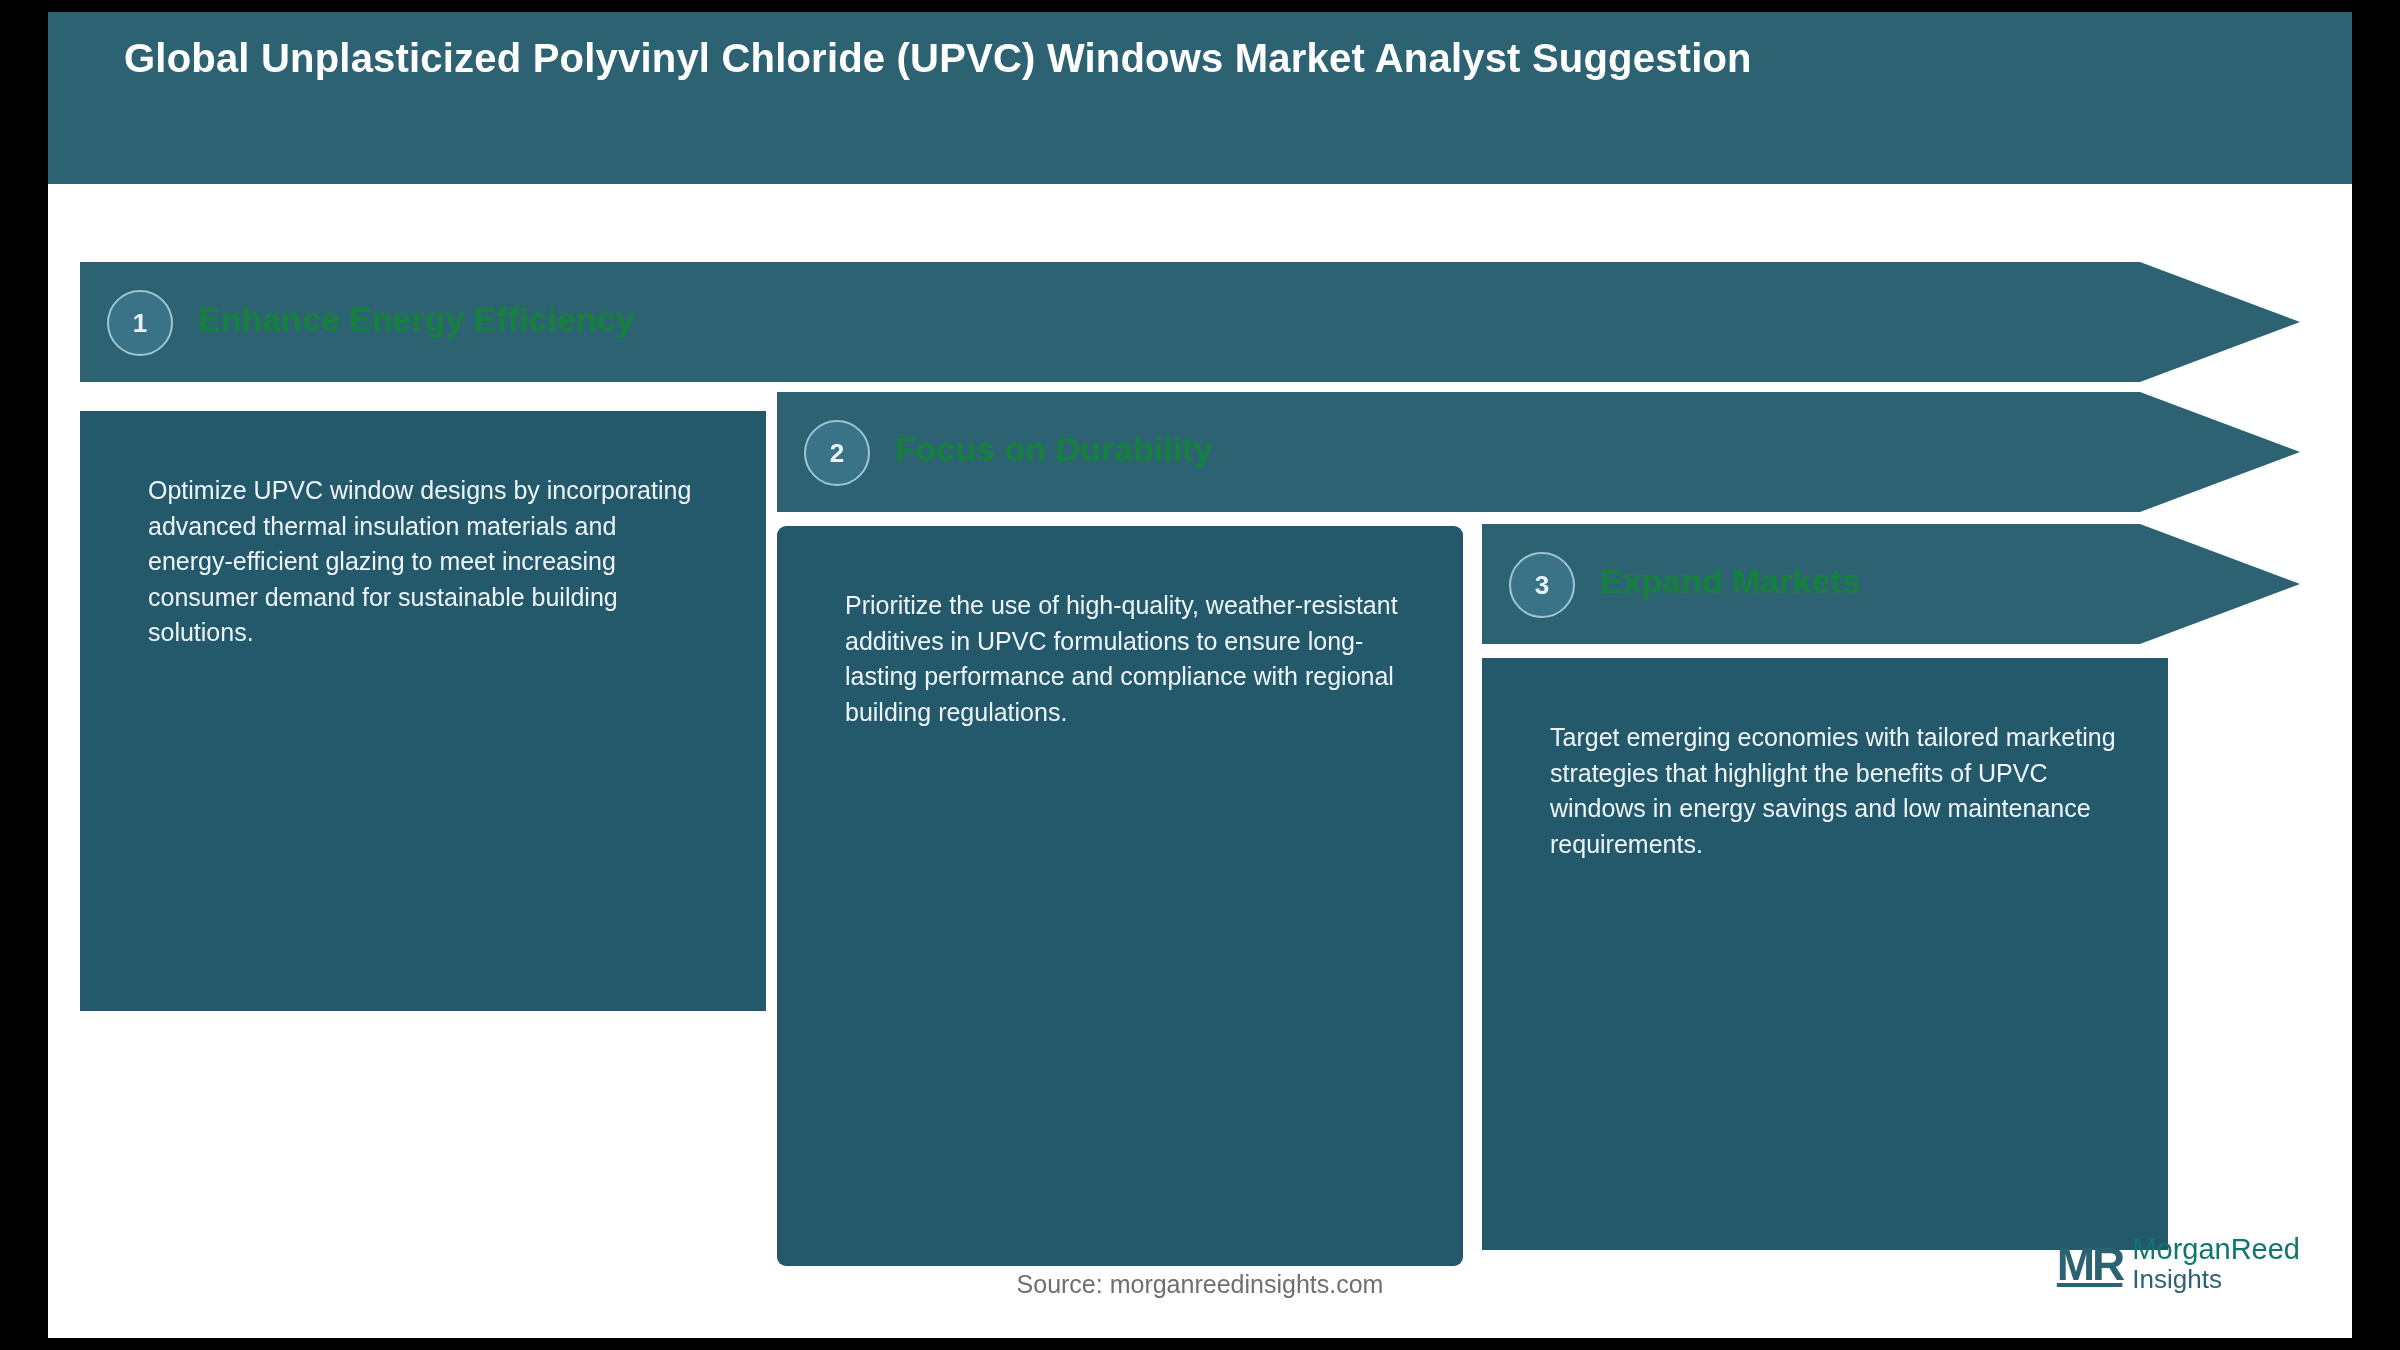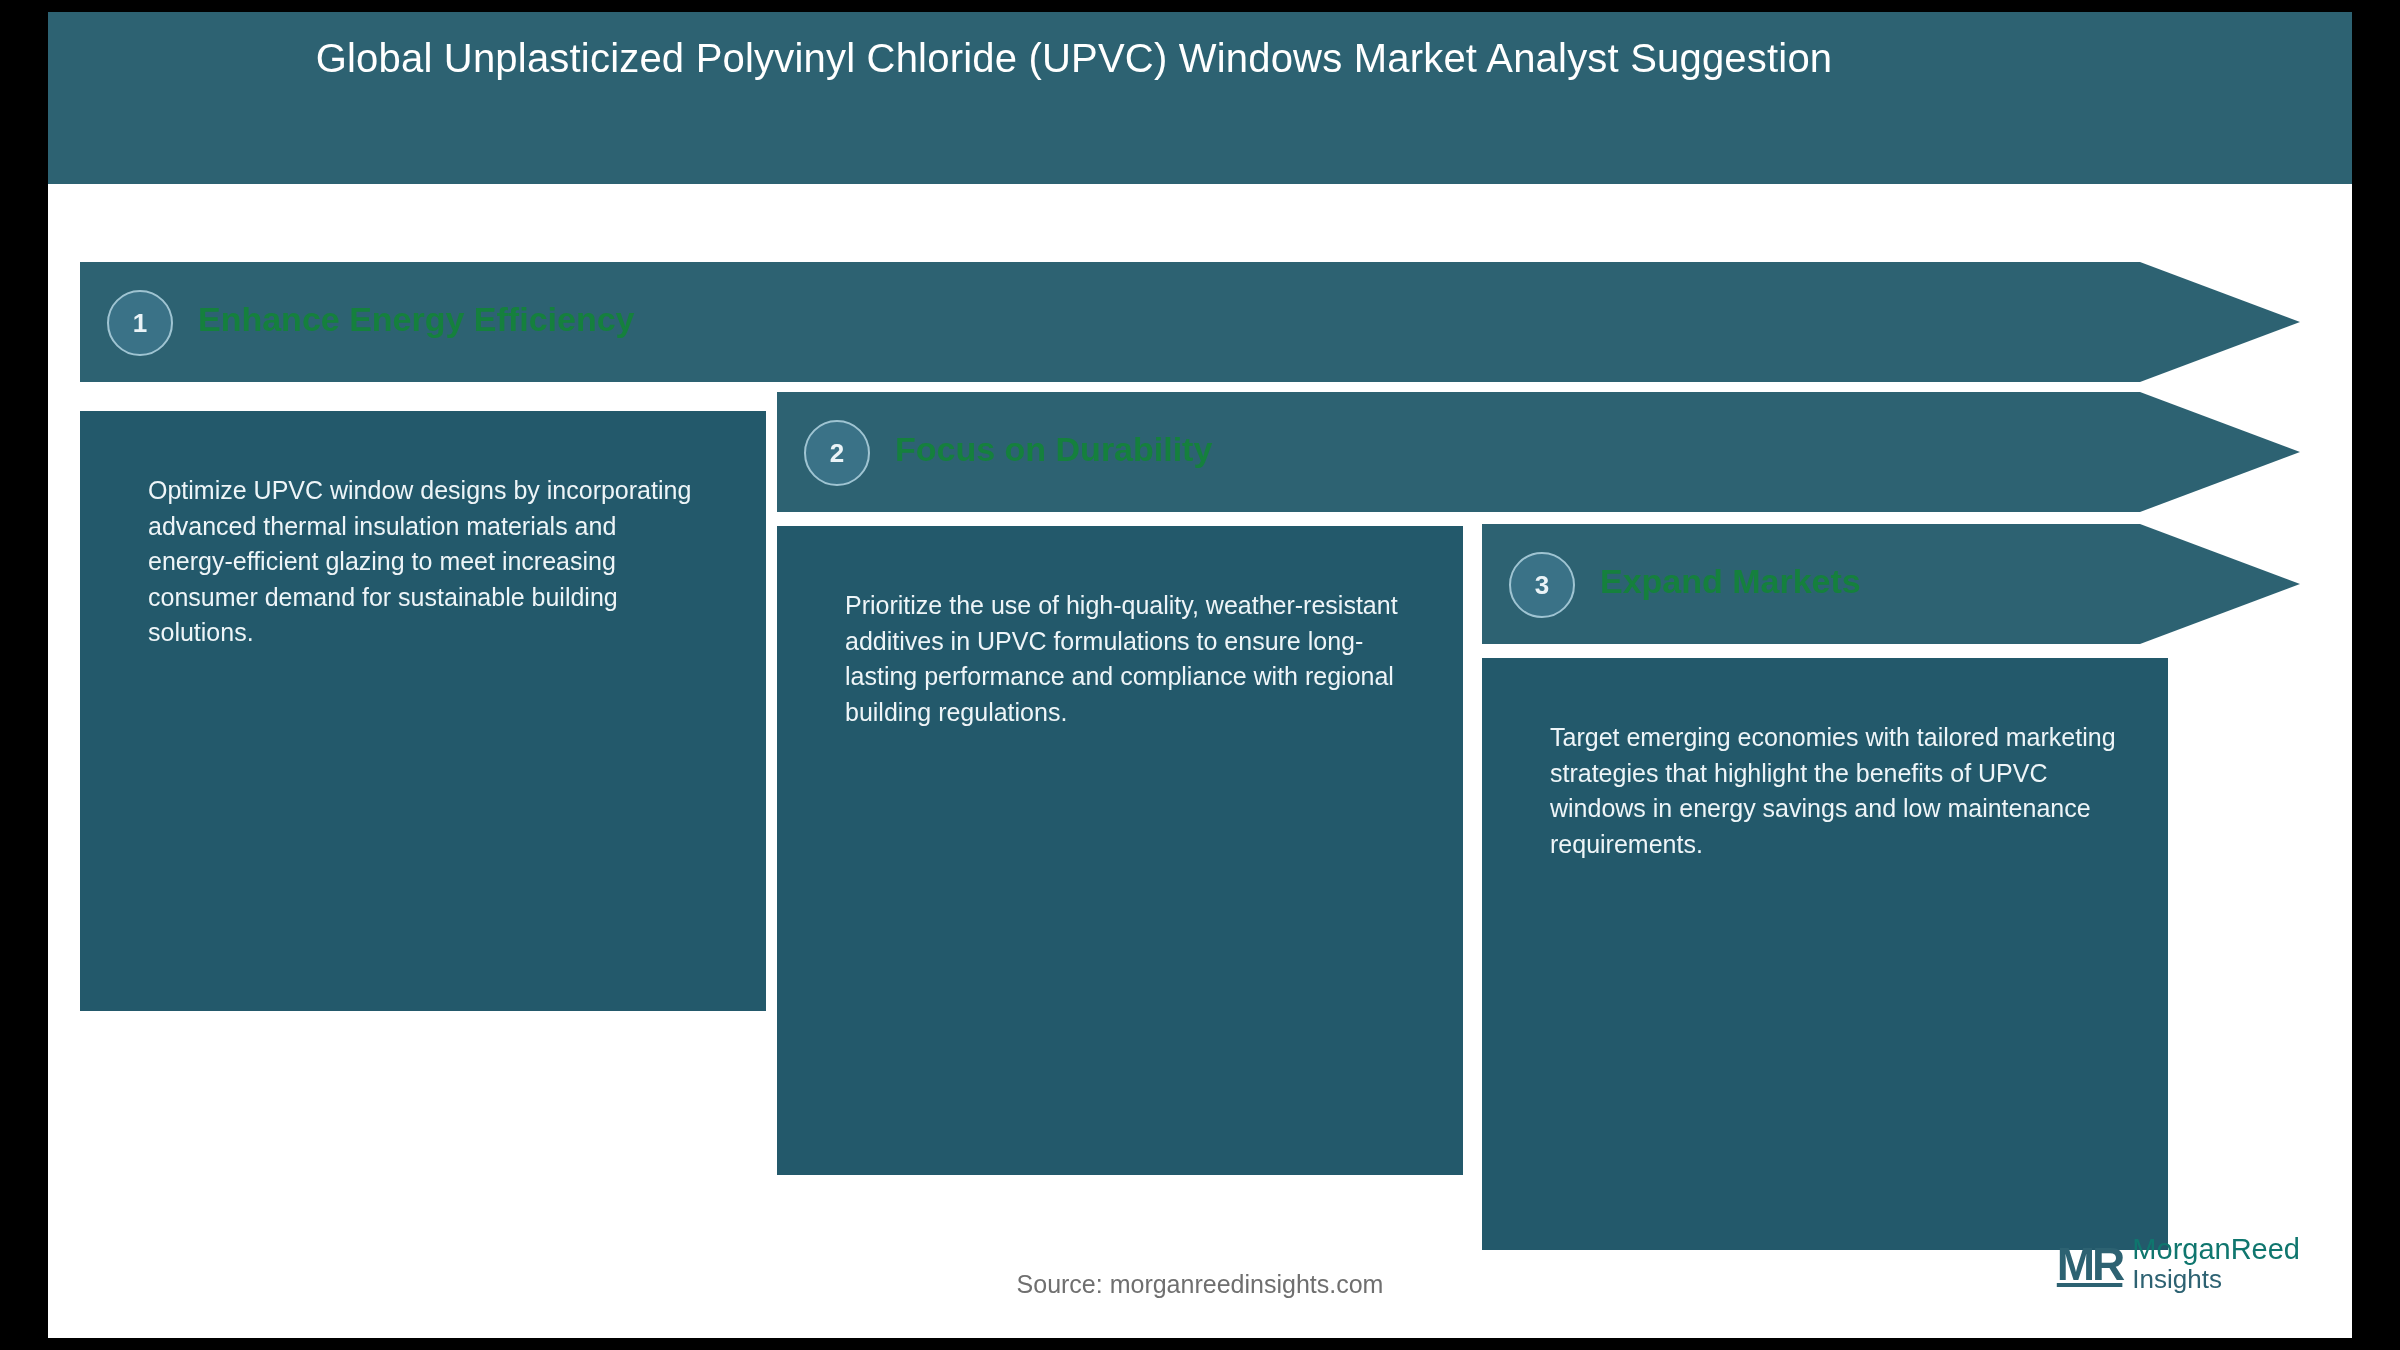--- a/index.html
+++ b/index.html
@@ -42,24 +42,23 @@
     height: 172px;
     background: #2d6272;
   }
   .header-title {
     position: absolute;
     left: 76px;
     top: 22px;
     width: 1900px;
     color: #ffffff;
     font-size: 40px;
-    font-weight: normal;
+    font-weight: bold;
     line-height: 1.22;
     letter-spacing: 0.2px;
-    text-align: center;
   }
 
   
   .arrow {
     position: absolute;
     color: #ffffff;
     box-sizing: border-box;
   }
   .arrow-body {
     position: absolute;
@@ -176,21 +175,21 @@
       <div class="arrow-body" style="width:658px;"></div>
       <div class="arrow-head" style="left:658px; border-top:60px solid transparent; border-bottom:60px solid transparent; border-left:160px solid #2d6272;"></div>
       <div class="arrow-num" style="left:27px; top:28px; width:62px; height:62px;">3</div>
       <div class="arrow-label" style="left:118px; top:38px;">Expand Markets</div>
     </div>
 
     <div class="box" style="left:32px; top:399px; width:686px; height:600px;">
       <div class="box-text" style="left:68px; top:62px; width:560px;">Optimize UPVC window designs by incorporating advanced thermal insulation materials and energy-efficient glazing to meet increasing consumer demand for sustainable building solutions.</div>
     </div>
 
-    <div class="box" style="left:729px; top:514px; width:686px; height:649px;">
+    <div class="box" style="left:729px; top:514px; width:686px; height:740px;border-radius:9px;">
       <div class="box-text" style="left:68px; top:62px; width:570px;">Prioritize the use of high-quality, weather-resistant additives in UPVC formulations to ensure long-lasting performance and compliance with regional building regulations.</div>
     </div>
 
     <div class="box" style="left:1434px; top:646px; width:686px; height:592px;">
       <div class="box-text" style="left:68px; top:62px; width:570px;">Target emerging economies with tailored marketing strategies that highlight the benefits of UPVC windows in energy savings and low maintenance requirements.</div>
     </div>
 
     <div class="source">Source: morganreedinsights.com</div>
 
     <div class="logo">

